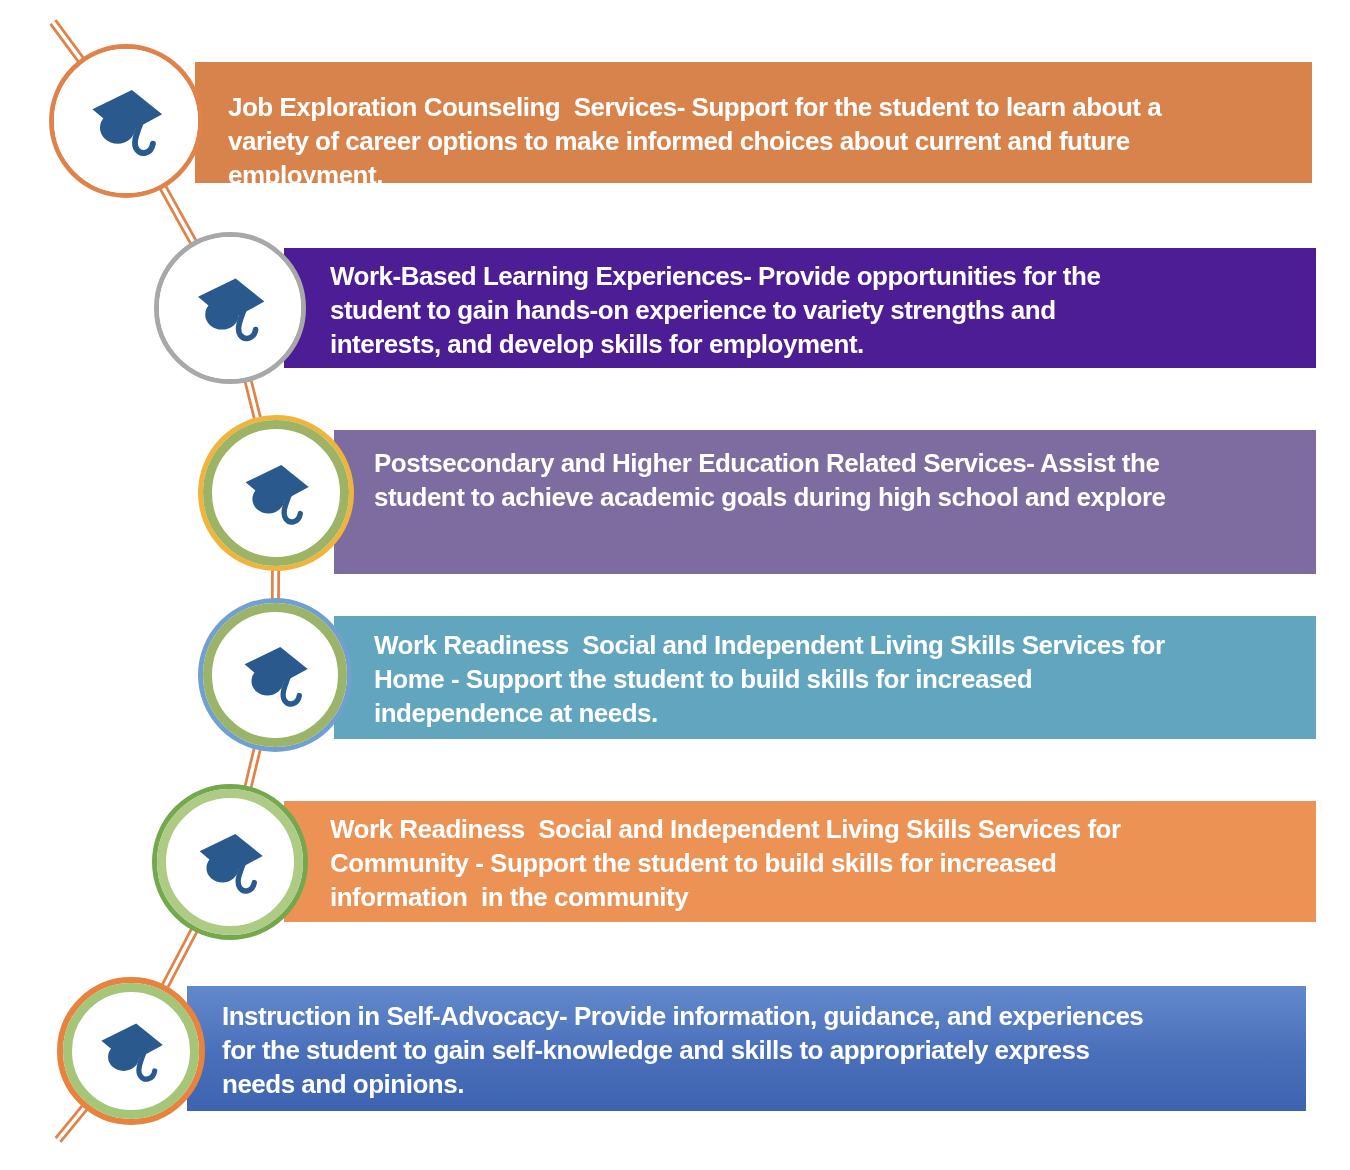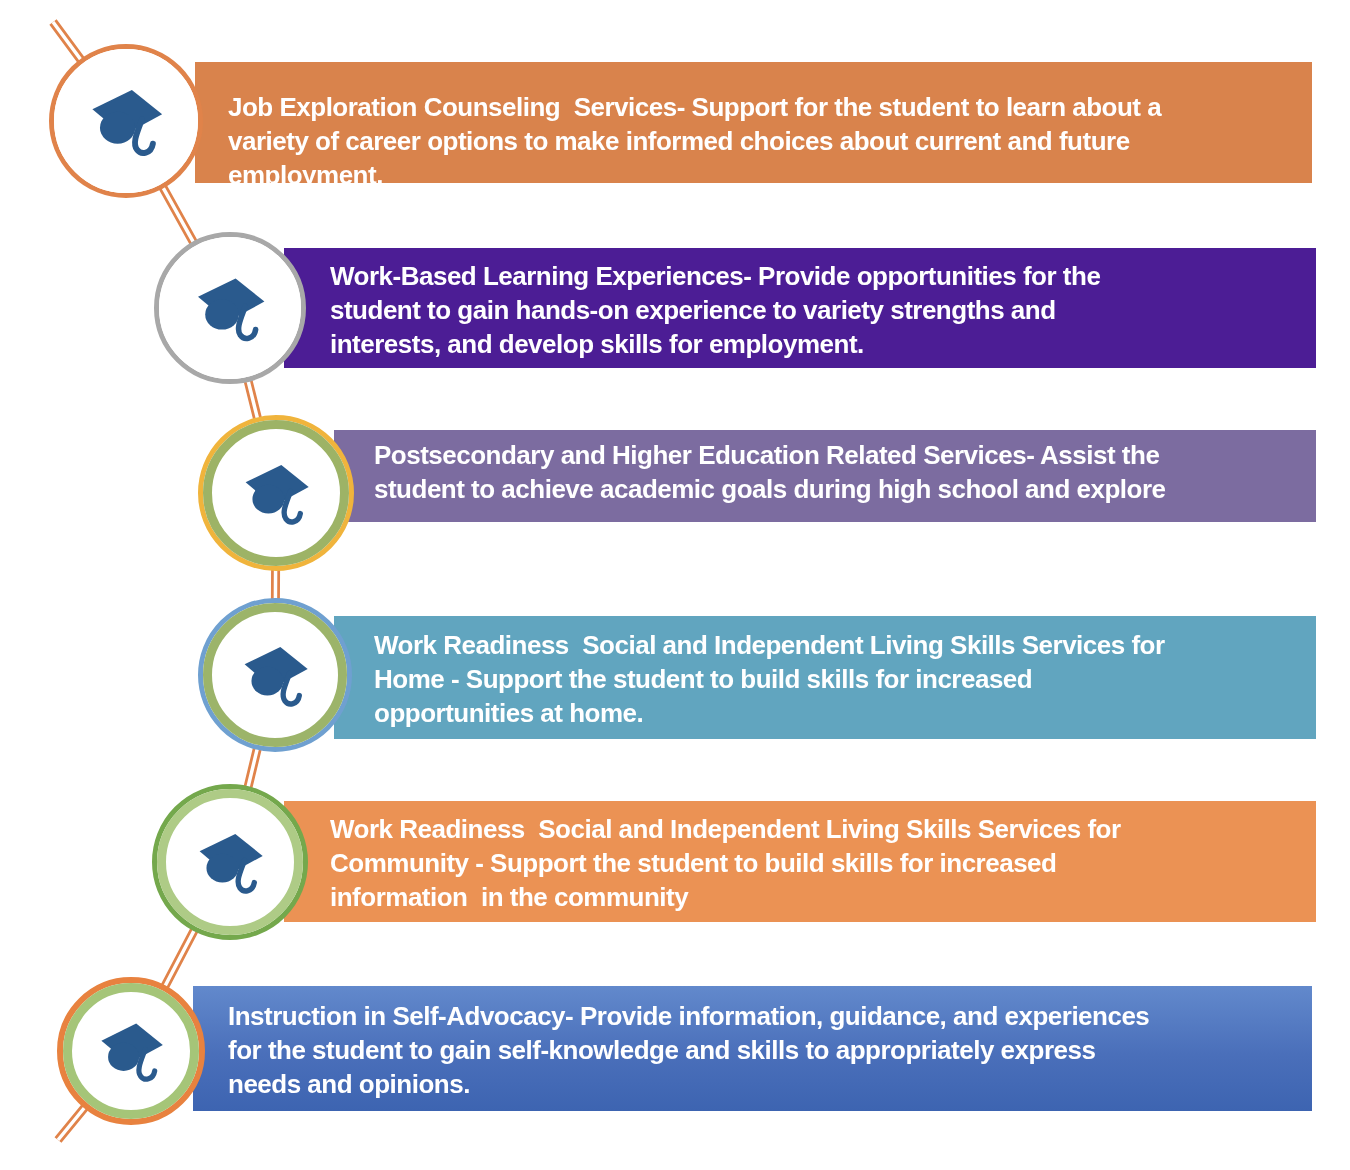--- a/index.html
+++ b/index.html
@@ -36,24 +36,24 @@
     width:100%;height:100%;
     border-radius:50%;
     border:9px solid #FFFFFF;
     background:#ffffff;
     display:flex;align-items:center;justify-content:center;
   }
   .cap-svg{display:block;}
   
   .b1{left:195px;top:62px;width:1117px;height:121px;padding:28px 10px 0 33px;}
   .b2{left:284px;top:248px;width:1032px;height:120px;padding:11px 10px 0 46px;}
-  .b3{left:334px;top:430px;width:982px;height:92px;padding:8px 10px 0 40px;}
+  .b3{left:334px;top:430px;width:982px;height:144px;padding:16px 10px 0 40px;}
   .b4{left:334px;top:616px;width:982px;height:123px;padding:12px 10px 0 40px;}
   .b5{left:284px;top:801px;width:1032px;height:121px;padding:11px 10px 0 46px;}
-  .b6{left:193px;top:986px;width:1119px;height:125px;padding:13px 10px 0 35px;}
+  .b6{left:187px;top:986px;width:1119px;height:125px;padding:13px 10px 0 35px;}
   
   .c1{left:49px; top:44px; width:154px;height:154px;}
   .c2{left:154px;top:232px;width:152px;height:152px;}
   .c3{left:198px;top:415px;width:156px;height:156px;}
   .c4{left:198px;top:598px;width:154px;height:154px;}
   .c5{left:152px;top:784px;width:156px;height:156px;}
   .c6{left:57px; top:977px;width:148px;height:148px;border-width:6px;}
 </style>
 </head>
 <body>
@@ -78,21 +78,21 @@
   </div>
 
   <div class="bar b3" style="background: rgb(124, 108, 160);">
     <div class="line">Postsecondary and Higher Education Related Services- Assist the</div>
     <div class="line">student to achieve academic goals during high school and explore</div>
   </div>
 
   <div class="bar b4" style="background: rgb(97, 165, 191);">
     <div class="line">Work Readiness  Social and Independent Living Skills Services for</div>
     <div class="line">Home - Support the student to build skills for increased</div>
-    <div class="line">opportunities at home.</div>
+    <div class="line">independence at needs.</div>
   </div>
 
   <div class="bar b5" style="background: rgb(235, 146, 84);">
     <div class="line">Work Readiness  Social and Independent Living Skills Services for</div>
     <div class="line">Community - Support the student to build skills for increased</div>
     <div class="line">information  in the community</div>
   </div>
 
   <div class="bar b6" style="background: linear-gradient(rgb(98, 137, 204) 0%, rgb(74, 111, 186) 55%, rgb(61, 100, 177) 100%);">
     <div class="line">Instruction in Self-Advocacy- Provide information, guidance, and experiences</div>

